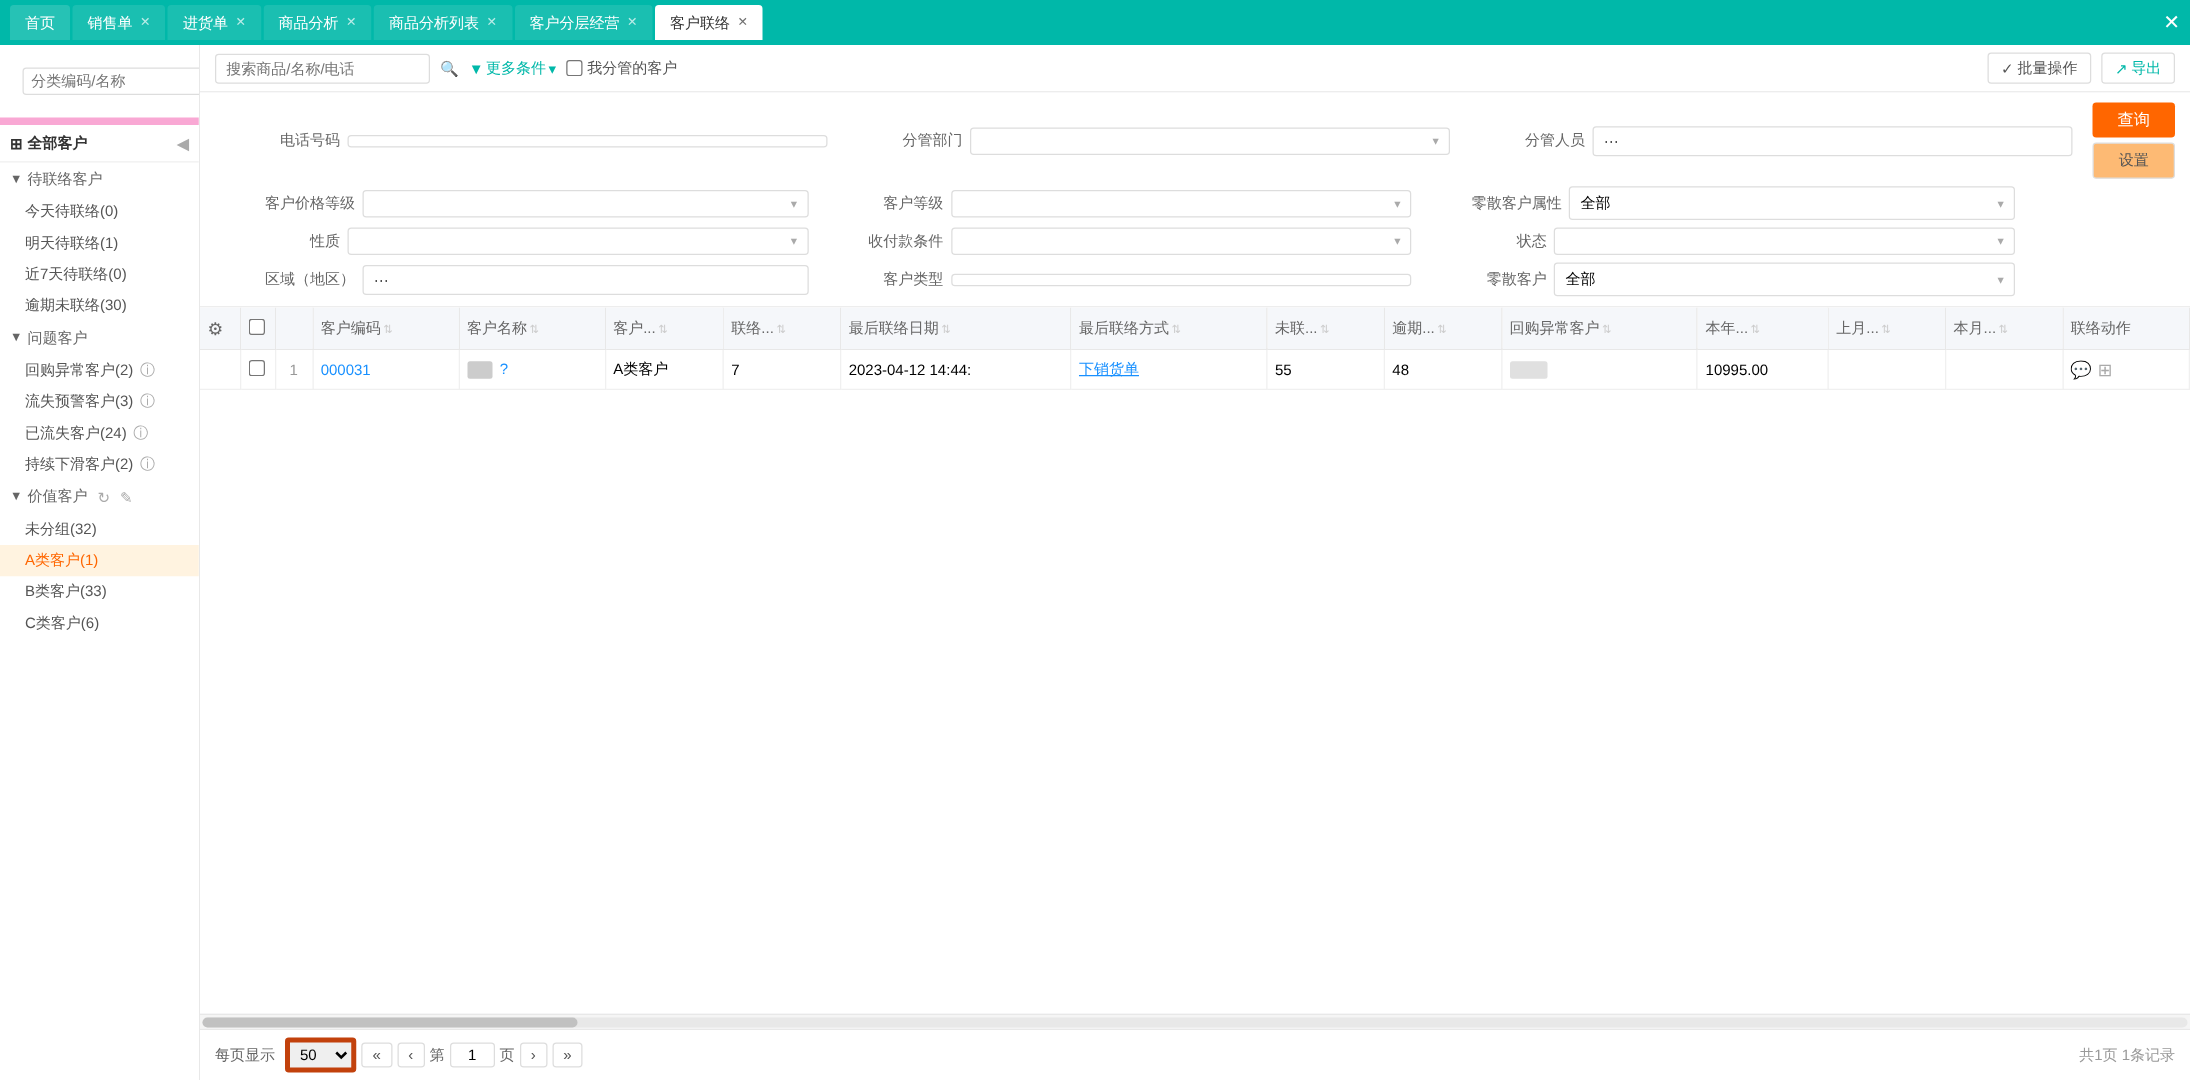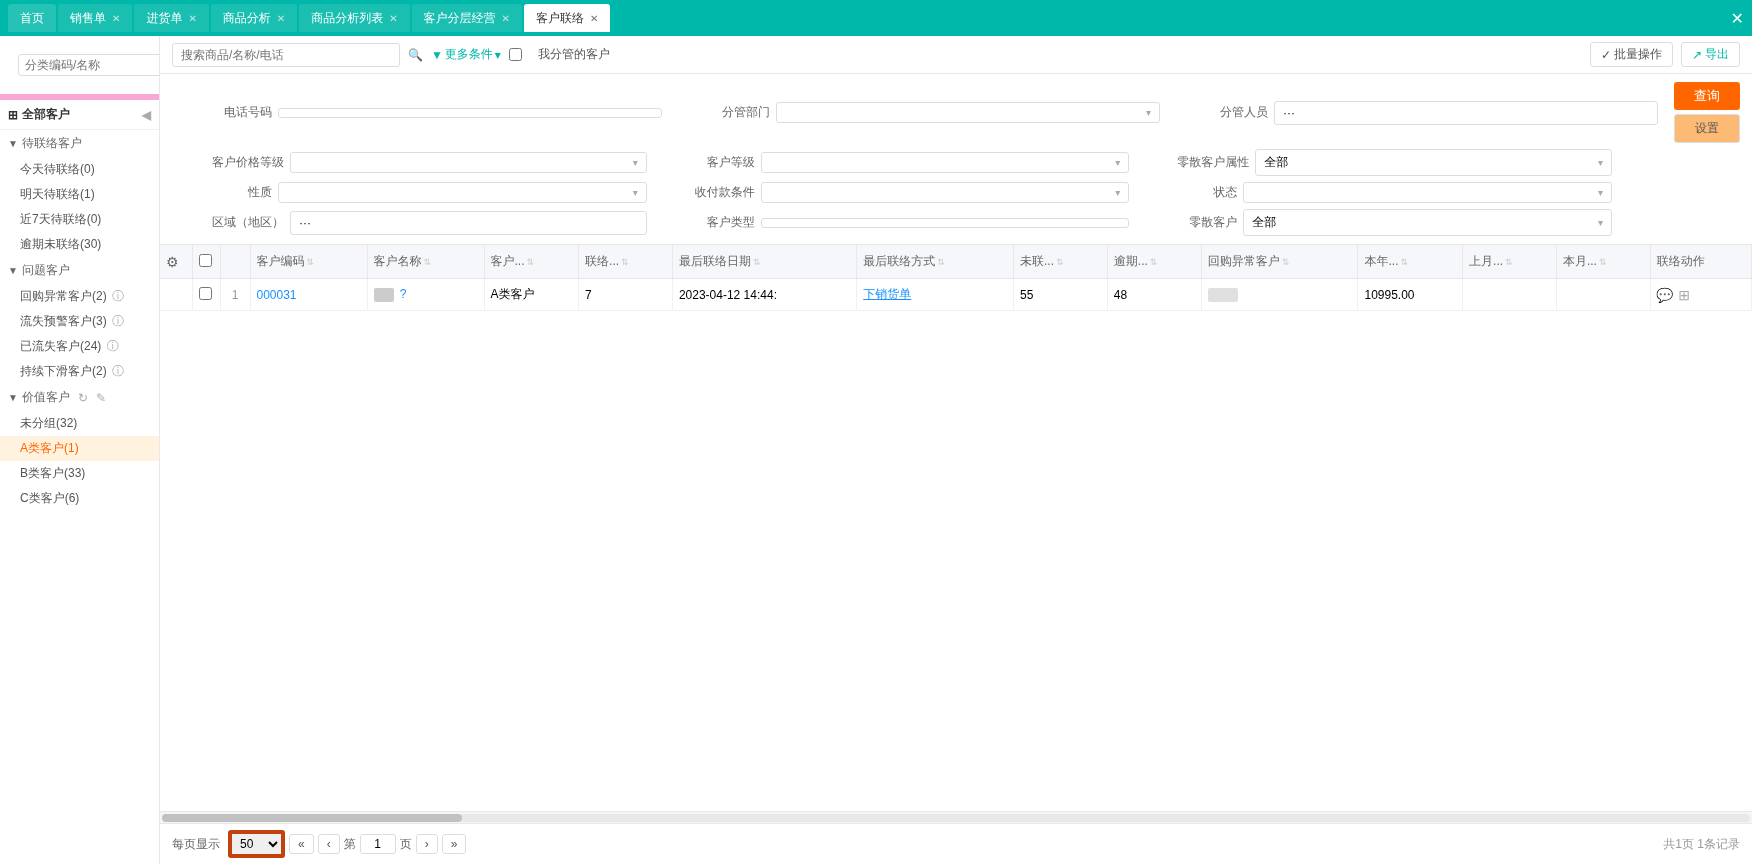--- a/index.html
+++ b/index.html
@@ -53,24 +53,24 @@
     
     .content { flex: 1; display: flex; flex-direction: column; overflow: hidden; background: #f5f7fa; }
     
     
     .filter-bar {
       background: #fff; border-bottom: 1px solid #e8e8e8;
       padding: 6px 12px; display: flex; align-items: center; gap: 8px;
     }
     .filter-search-input {
       border: 1px solid #ddd; border-radius: 3px; padding: 4px 8px;
-      width: 228px; font-size: 12px; outline: none;
+      width: 172px; font-size: 12px; outline: none;
     }
     .filter-more { color: #00b8a9; cursor: pointer; display: flex; align-items: center; gap: 2px; }
-    .filter-my { display: flex; align-items: center; gap: 16px; color: #555; cursor: pointer; }
+    .filter-my { display: flex; align-items: center; gap: 4px; color: #555; cursor: pointer; }
     .filter-my input[type=checkbox] { cursor: pointer; }
     .filter-right { margin-left: auto; display: flex; gap: 8px; }
     .btn-batch { color: #555; border: 1px solid #ddd; background: #fff; padding: 3px 10px; border-radius: 3px; cursor: pointer; display: flex; align-items: center; gap: 3px; }
     .btn-export { color: #00b8a9; border: 1px solid #ddd; background: #fff; padding: 3px 10px; border-radius: 3px; cursor: pointer; display: flex; align-items: center; gap: 3px; }
     
     
     .adv-filters {
       background: #fff; border-bottom: 1px solid #e8e8e8; padding: 8px 12px;
     }
     .filter-row { display: flex; align-items: center; gap: 8px; margin-bottom: 6px; }

